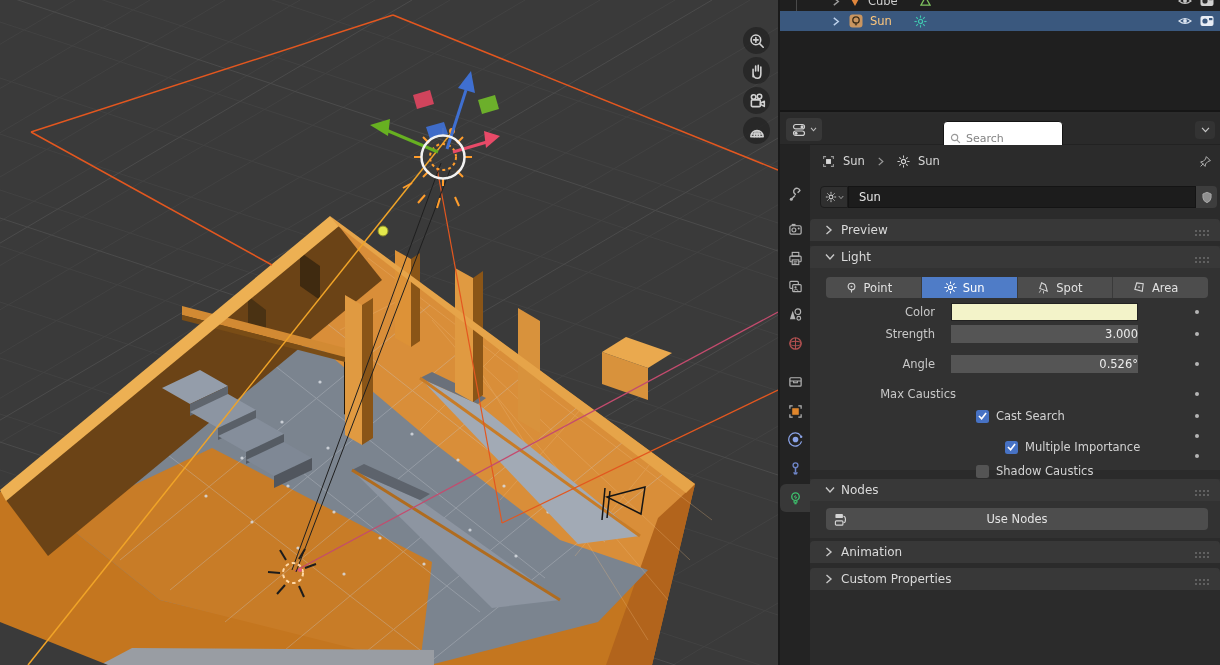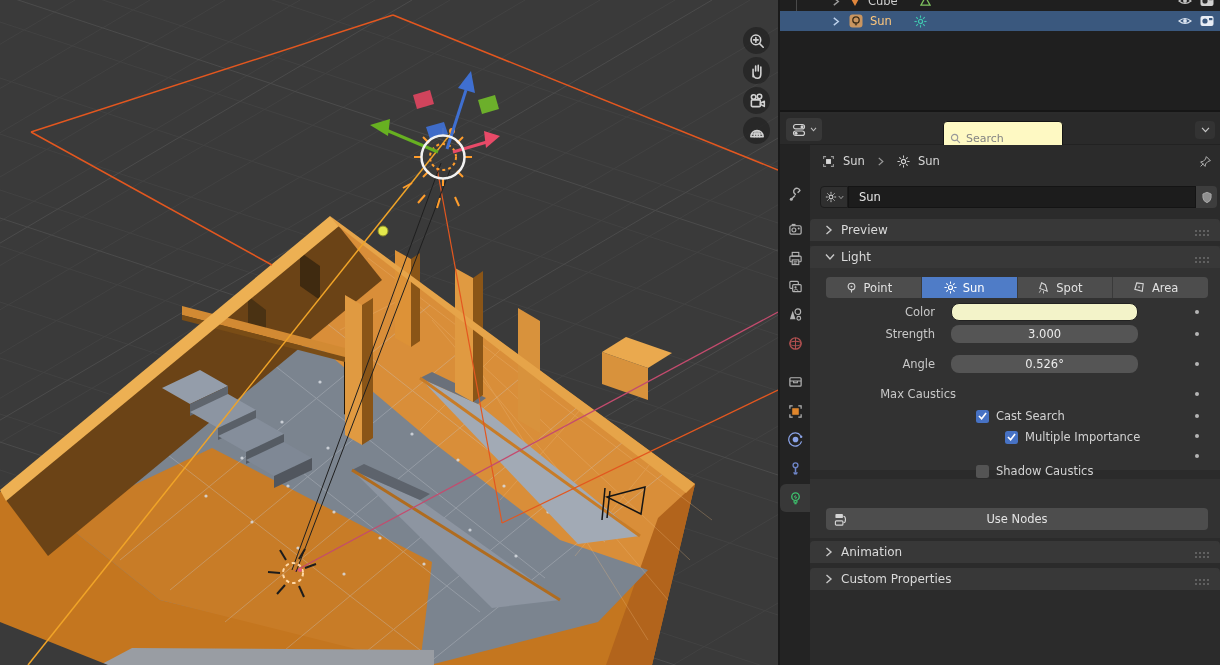--- a/index.html
+++ b/index.html
@@ -23,21 +23,21 @@
   .ol-label{margin-left:7px;}
   .ol-label.active-obj{color:#ffc87d;}
   .ol-data-icon{margin-left:22px;display:flex;}
   .ol-right{position:absolute;right:6px;display:flex;gap:8px;align-items:center;}
 
   
   #props{position:absolute;left:0;top:114px;width:440px;height:551px;background:#2b2b2b;}
   #props-header{position:absolute;left:0;top:0;width:440px;height:31px;background:#2a2a2a;border-bottom:1px solid #222;}
   .editor-type-btn{position:absolute;left:6px;top:4px;width:36px;height:23px;background:#383838;border-radius:4px;
        display:flex;align-items:center;justify-content:center;gap:2px;}
-  .searchbox{position:absolute;left:163px;top:7px;width:120px;height:34px;background:#fef9c3;border:1px solid #141414;
+  .searchbox{position:absolute;left:163px;top:7px;width:120px;height:34px;background:#ffffff;border:1px solid #141414;
        border-radius:4px;display:flex;align-items:center;padding:0 6px;gap:5px;}
   .searchbox span{font-size:11px;color:#848484;}
   .hdr-chev{position:absolute;right:5px;top:7px;width:20px;height:18px;background:#333;border-radius:4px;
        display:flex;align-items:center;justify-content:center;}
 
   #tabrail{position:absolute;left:0;top:31px;width:30px;height:520px;background:#232323;}
   .tab{position:absolute;left:0;width:30px;height:28px;display:flex;align-items:center;justify-content:center;}
   .tab.active{background:#383838;border-radius:6px 0 0 6px;}
 
   #content{position:absolute;left:30px;top:31px;width:410px;height:520px;background:#2b2b2b;}
@@ -60,22 +60,22 @@
 
   .seg-row{position:absolute;left:16px;top:132px;width:382px;height:21px;display:flex;border-radius:4px;overflow:hidden;}
   .seg{flex:1;background:#4d4d4d;display:flex;align-items:center;justify-content:center;gap:6px;
        font-size:11.5px;color:#e2e2e2;border-right:1px solid #3a3a3a;}
   .seg:last-child{border-right:none;}
   .seg.active{background:#4f7cc7;color:#fff;}
   .seg .seg-icon{display:flex;margin-left:-10px;}
 
   .frow{position:absolute;left:0;width:328px;height:18px;display:flex;align-items:center;}
   .frow .flabel{width:146px;text-align:right;font-size:11.5px;color:#c8c8c8;padding-right:0;}
-  .frow .fwidget{margin-left:16px;width:218px;height:18px;border-radius:8px;background:#555;
-       display:flex;align-items:center;justify-content:center;font-size:11.5px;color:#ececec;}
+  .frow .fwidget{margin-left:16px;width:218px;height:18px;border-radius:0;background:#555;
+       display:flex;align-items:center;justify-content:flex-end;font-size:11.5px;color:#ececec;}
   .frow .fwidget.swatch{border:1px solid #222;}
   .kdot{position:absolute;left:385px;width:4px;height:4px;border-radius:50%;background:#b5b5b5;}
 
   .cbrow{position:absolute;left:166px;width:244px;height:16px;display:flex;align-items:center;gap:7px;}
   .cb{width:13px;height:13px;border-radius:2.5px;background:#545454;display:flex;align-items:center;justify-content:center;}
   .cb.checked{background:#4772c4;}
   .cbrow .cblabel{font-size:11.5px;color:#d2d2d2;}
 
   .bigbtn{position:absolute;left:16px;top:363px;width:382px;height:22px;background:#4d4d4d;border-radius:4px;
        display:flex;align-items:center;justify-content:center;font-size:11.5px;color:#e2e2e2;}
@@ -708,40 +708,60 @@
 
         <div class="cbrow" style="top:263px;">
           <span class="cb checked">
               <svg width="9" height="8" viewBox="0 0 10 9" style="visibility: visible;">
                 <polyline points="1,4.5 4,7.5 9,1" fill="none" stroke="#fff" stroke-width="1.8"></polyline>
               </svg>
             </span>
           <span class="cblabel">Cast Search</span>
         </div>
         <span class="kdot" style="top:269px;"></span>
-        <div class="cbrow" style="top:284px;padding-left:29px;">
+        <div class="cbrow" style="top:294px;padding-left:29px;">
           <span class="cb checked">
               <svg width="9" height="8" viewBox="0 0 10 9" style="visibility: visible;">
                 <polyline points="1,4.5 4,7.5 9,1" fill="none" stroke="#fff" stroke-width="1.8"></polyline>
               </svg>
             </span>
           <span class="cblabel">Multiple Importance</span>
         </div>
         <span class="kdot" style="top:289px;"></span>
         <div class="cbrow" style="top:303px;margin-top:15px;">
           <span class="cb">
               <svg width="9" height="8" viewBox="0 0 10 9" style="visibility: hidden;">
                 <polyline points="1,4.5 4,7.5 9,1" fill="none" stroke="#fff" stroke-width="1.8" class="checkmark"></polyline>
               </svg>
             </span>
           <span class="cblabel">Shadow Caustics</span>
         </div>
         <span class="kdot" style="top:309px;"></span>
 
         <div class="panel-body" style="top:334px;height:59px;"></div>
+        <div class="panel-header" style="top:334px;">
+          <span class="ph-chev">
+              <svg width="10" height="8" viewBox="0 0 10 8">
+                <polyline points="1,1.5 5,6 9,1.5" fill="none" stroke="#c8c8c8" stroke-width="1.4"></polyline>
+              </svg>
+            </span>
+          <span class="ph-title">Nodes</span>
+          <span class="ph-grip"><svg width="16" height="8" viewBox="0 0 16 8">
+                <g fill="#6e6e6e">
+                  <circle cx="2" cy="2" r="1"></circle>
+                  <circle cx="6" cy="2" r="1"></circle>
+                  <circle cx="10" cy="2" r="1"></circle>
+                  <circle cx="14" cy="2" r="1"></circle>
+                  <circle cx="2" cy="6" r="1"></circle>
+                  <circle cx="6" cy="6" r="1"></circle>
+                  <circle cx="10" cy="6" r="1"></circle>
+                  <circle cx="14" cy="6" r="1"></circle>
+                </g>
+              </svg></span>
+        </div>
         <div class="bigbtn">
           <span class="btn-icon">
             <svg width="15" height="15" viewBox="0 0 16 16">
                 <rect x="1.5" y="2" width="8" height="4.5" rx="1" fill="#d5d5d5"></rect>
                 <rect x="1.5" y="9.5" width="8" height="4.5" rx="1" fill="none" stroke="#d5d5d5" stroke-width="1.2"></rect>
                 <path d="M10,4.5 C13,4.5 13,11.5 10,11.5" fill="none" stroke="#d5d5d5" stroke-width="1.2"></path>
               </svg>
           </span>
           <span>Use Nodes</span>
         </div>

